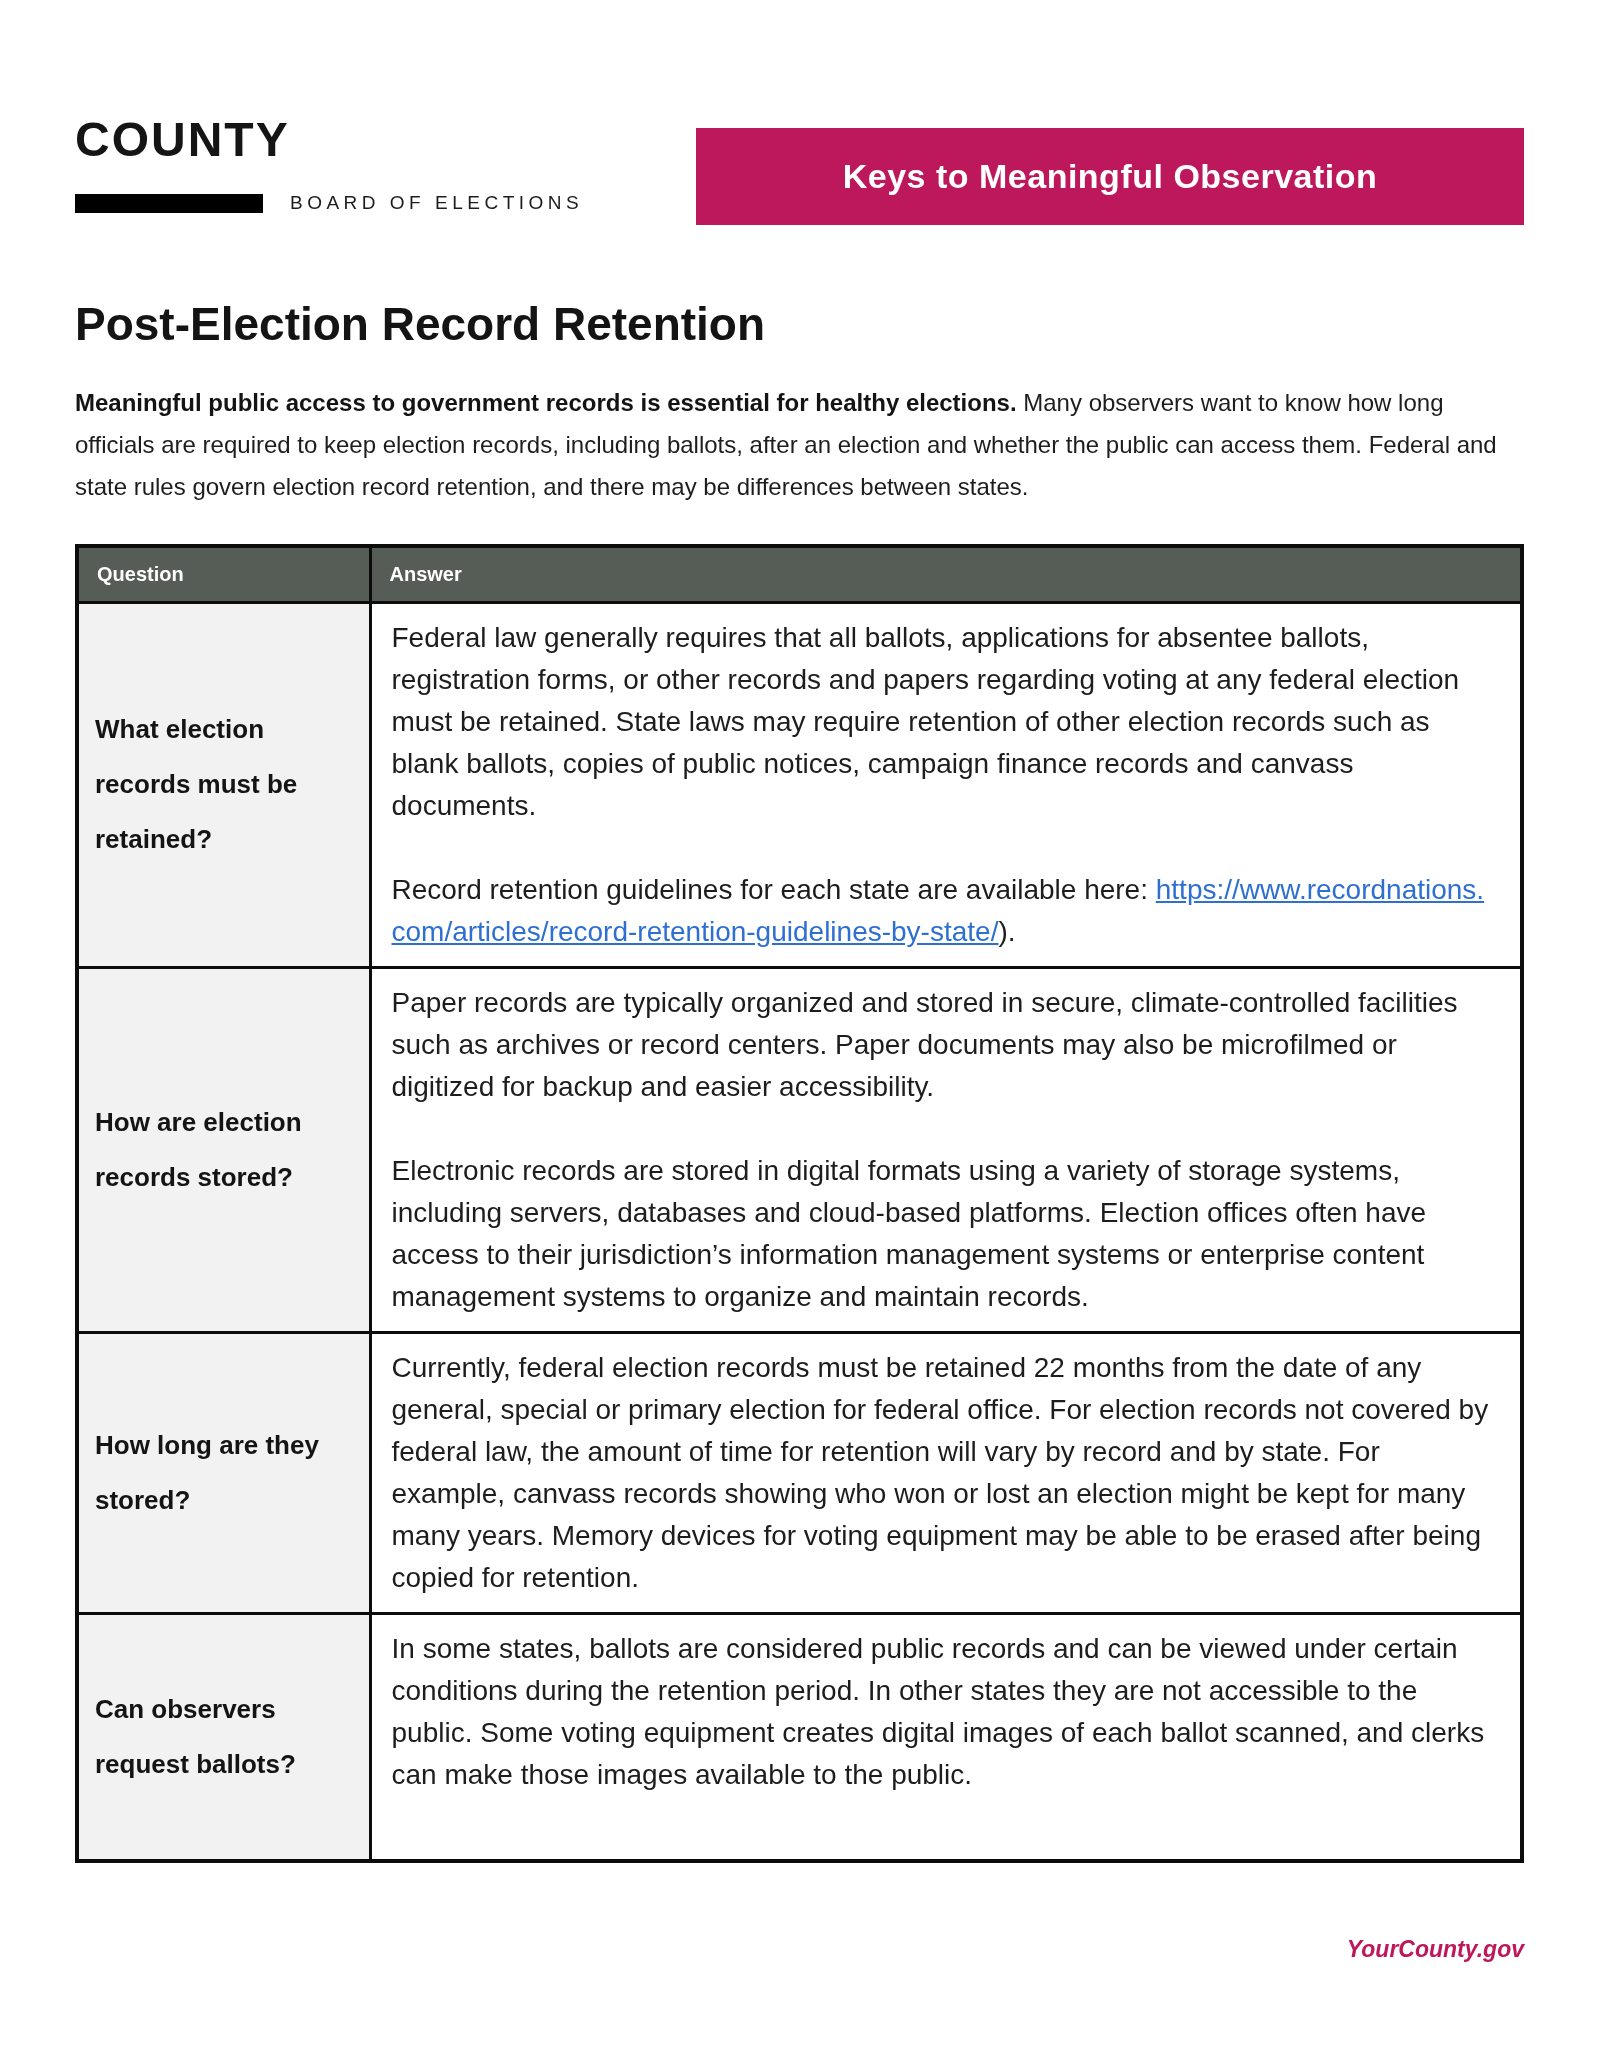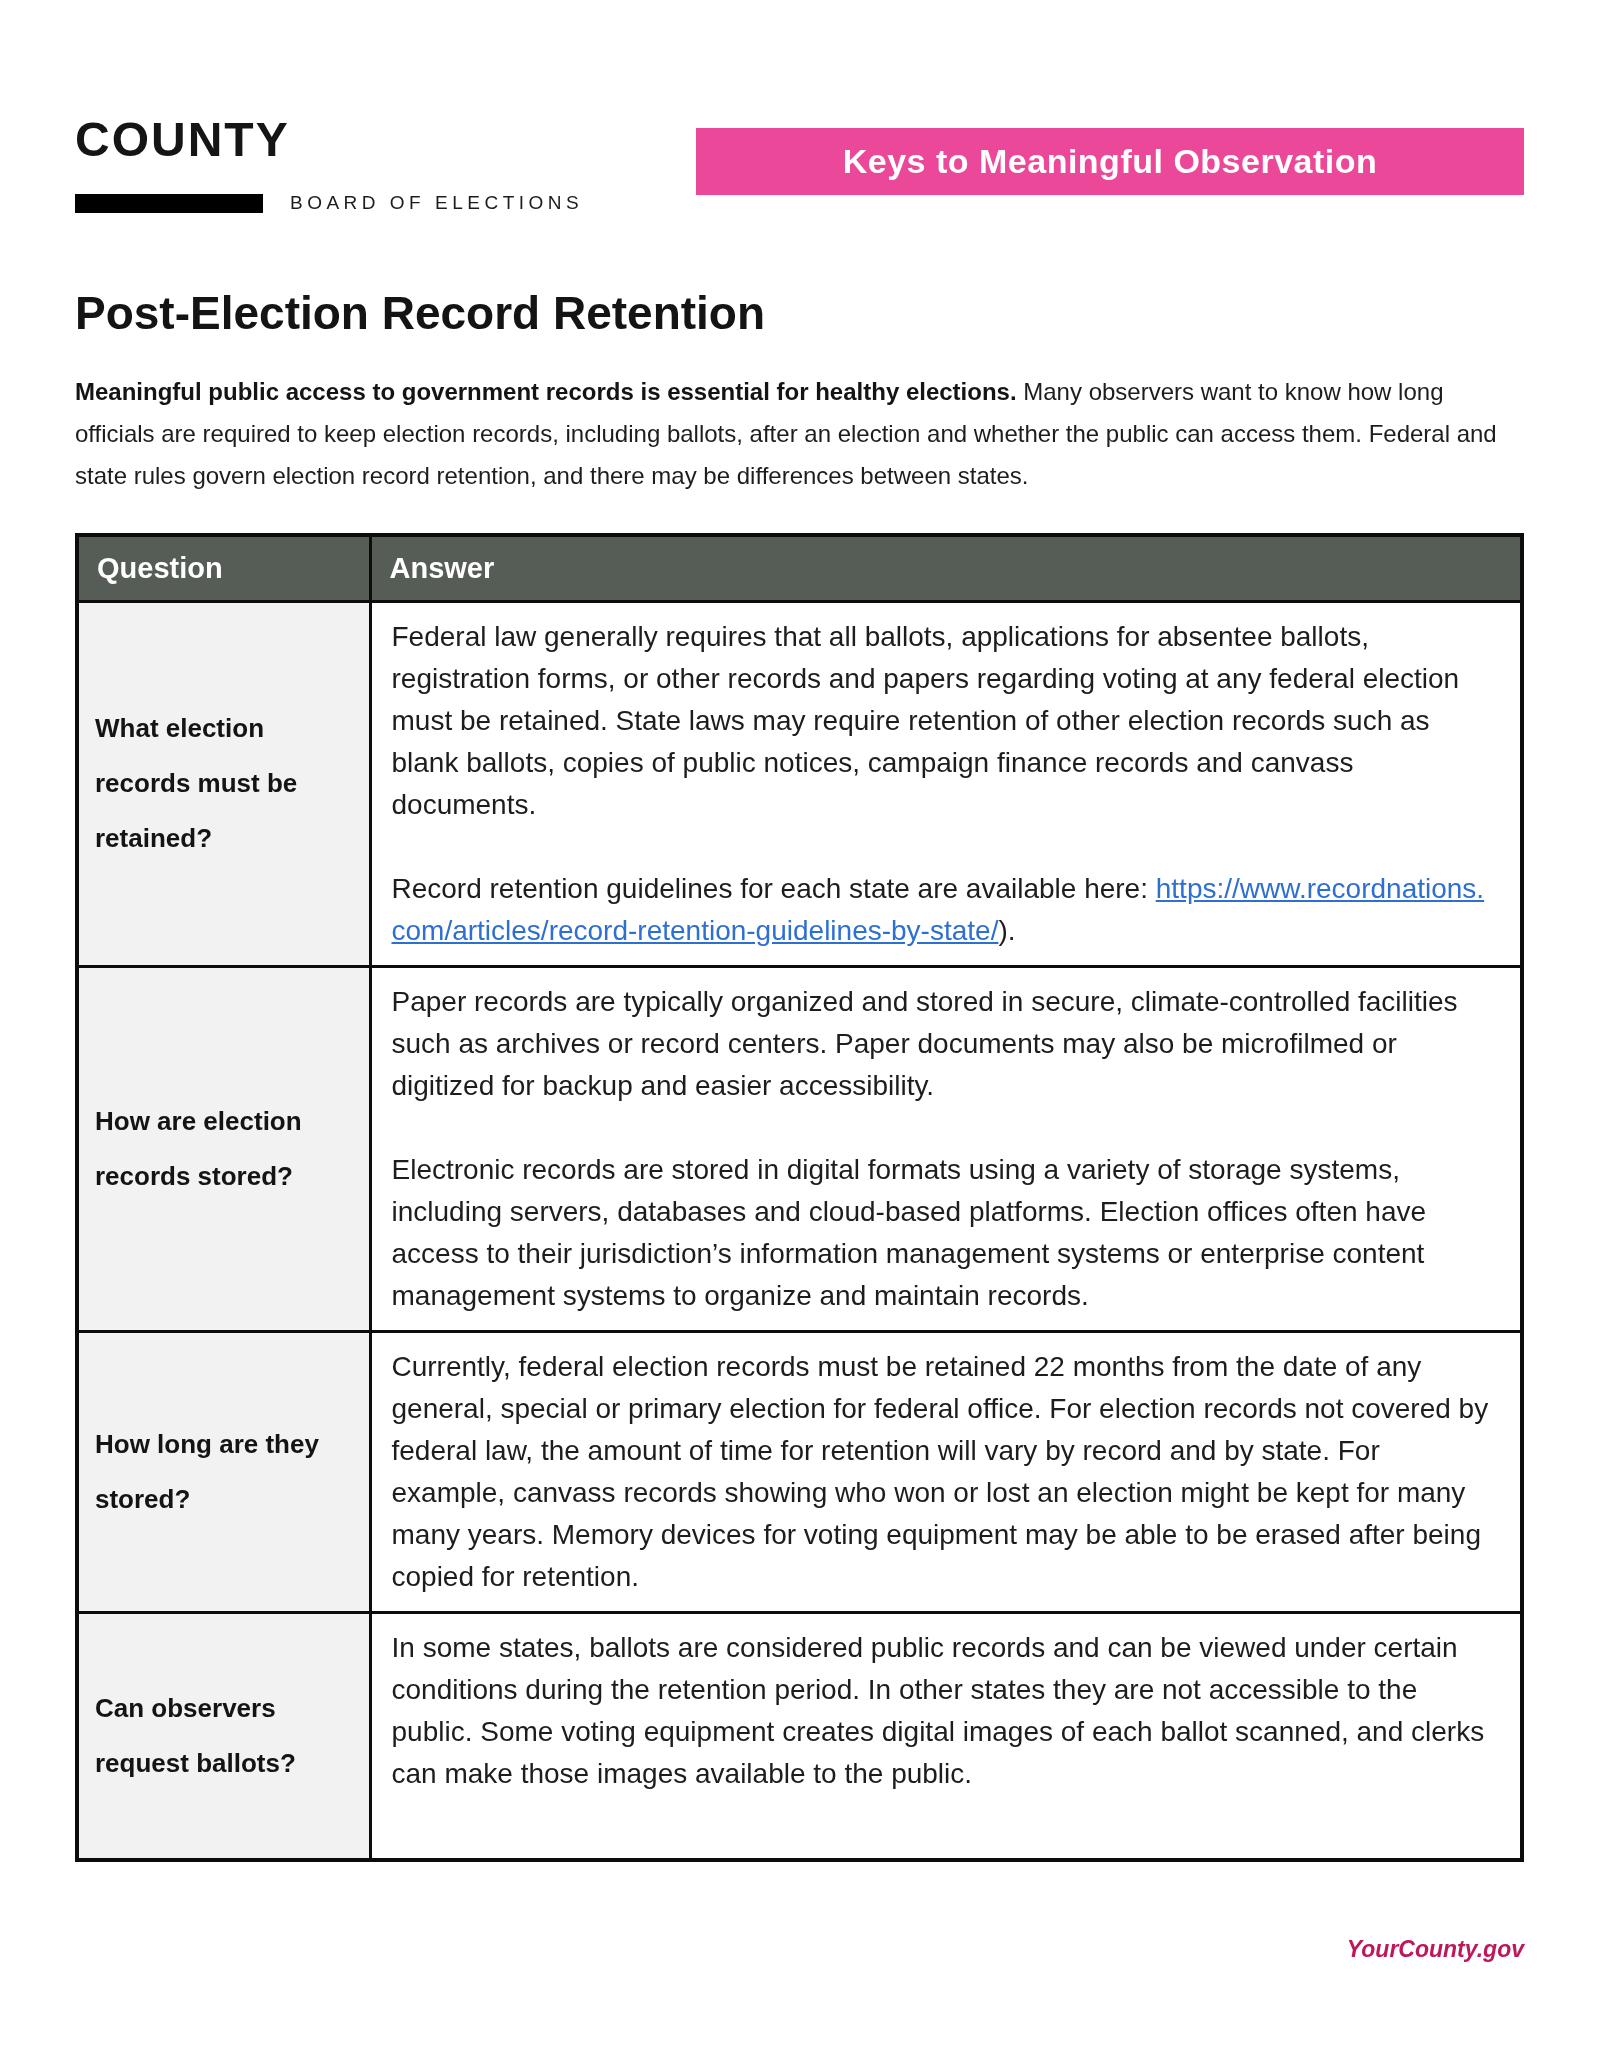--- a/index.html
+++ b/index.html
@@ -11,35 +11,35 @@
   .page{position:absolute;inset:0;padding:0 75px;box-sizing:border-box;}
 
   
   .header{display:flex;justify-content:space-between;align-items:flex-start;padding-top:110px;}
   .logo{flex:0 0 auto;}
   .logo-line{font-size:48px;font-weight:bold;letter-spacing:2px;line-height:60px;color:#151515;}
   .logo-tagline-row{display:flex;align-items:center;margin-top:22px;gap:19px;}
   .logo-bar{width:188px;height:19px;background:#000;}
   .logo-tagline{font-size:19px;letter-spacing:4.5px;color:#1c1c1c;margin-left:8px;font-weight:500;white-space:nowrap;}
   .banner{
-    margin-top:18px;width:828px;height:67px;background:#ec4899;color:#ffffff;
+    margin-top:18px;width:828px;height:97px;background:#be185d;color:#ffffff;
     display:flex;align-items:center;justify-content:center;
     font-size:34px;font-weight:bold;letter-spacing:0.5px;
   }
 
   
   .title{margin-top:72px;font-size:46px;font-weight:bold;color:#141414;}
   .intro{margin-top:16px;font-size:24px;line-height:42px;color:#1d1d1d;}
   .intro strong{color:#141414;}
 
   
   .qa-table{border-collapse:collapse;width:100%;margin-top:36px;border:4px solid #0c0c0c;}
   .qa-table th,.qa-table td{border:3px solid #0c0c0c;box-sizing:border-box;}
   .qa-table th{
-    background:#555d56;color:#ffffff;font-size:29px;text-align:left;
+    background:#555d56;color:#ffffff;font-size:20px;text-align:left;
     padding:15px 18px;font-weight:bold;
   }
   th.q-col{width:293px;}
   td.question{
     background:#f2f2f2;font-weight:bold;font-size:26px;line-height:55px;
     padding:10px 16px;vertical-align:middle;color:#141414;
   }
   td.answer{
     background:#ffffff;font-size:28px;line-height:42px;
     padding:13px 24px 13px 20px;vertical-align:top;color:#1d1d1d;

